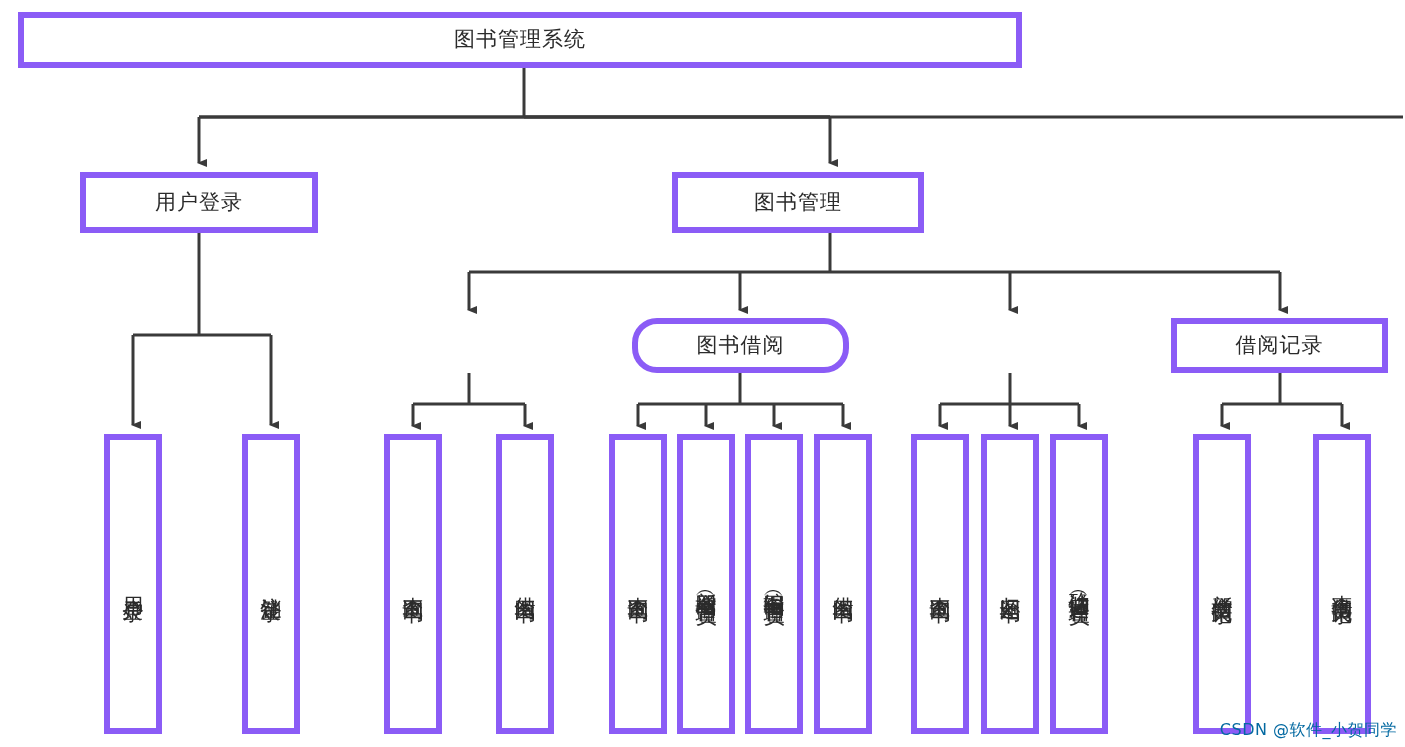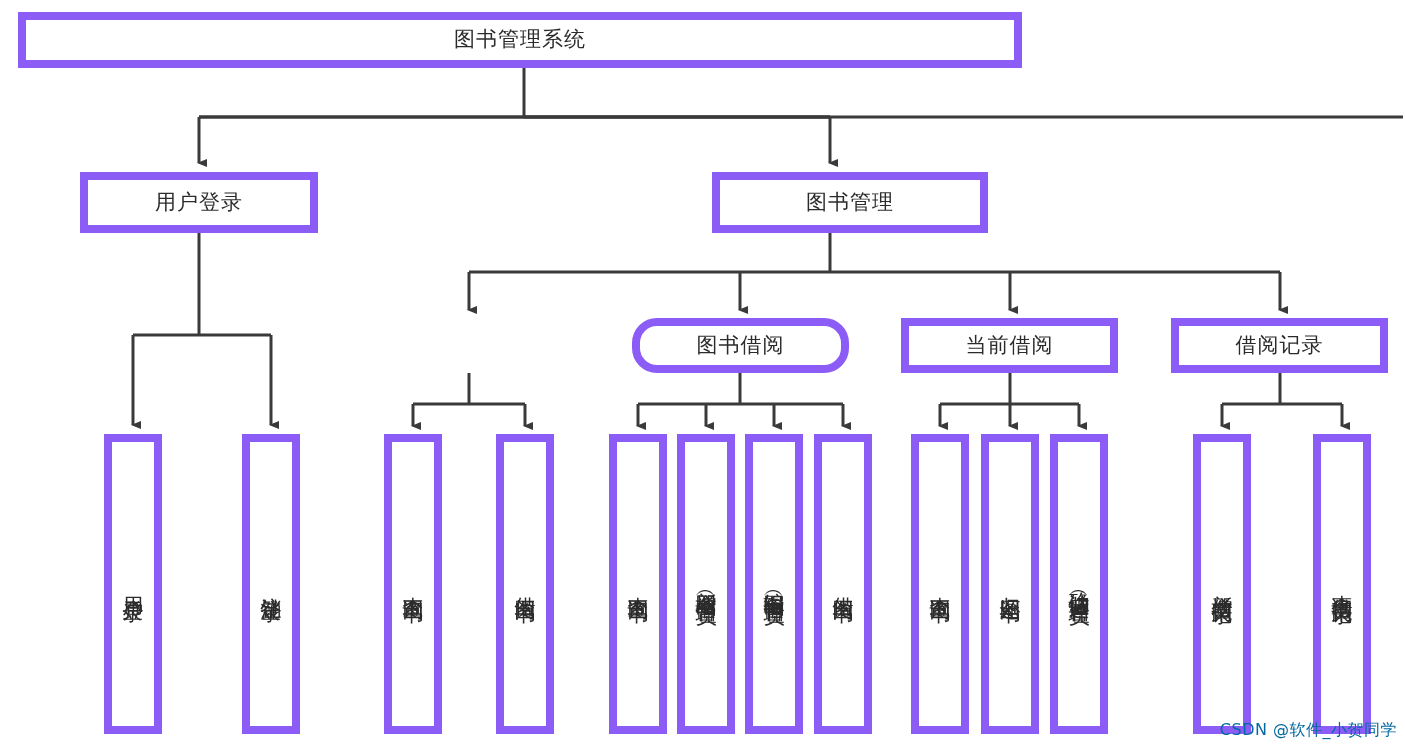--- a/index.html
+++ b/index.html
@@ -22,21 +22,21 @@
     position: absolute;
     left: 0;
     top: 0;
     width: 1405px;
     height: 747px;
     pointer-events: none;
   }
   .node {
     position: absolute;
     box-sizing: border-box;
-    border: 8px solid #8b5cf6;
+    border: 6px solid #8b5cf6;
     background: #ffffff;
     display: flex;
     align-items: center;
     justify-content: center;
     color: #2b2b2b;
   }
   .node.horiz {
     font-size: 21px;
     letter-spacing: 1px;
     line-height: 1.2;
@@ -119,24 +119,23 @@
       <path d="M1280,373 L1280,404"></path>
       <path d="M1222,404 L1342,404"></path>
       <path d="M1222,404 L1222,426" marker-end="url(#arrow)"></path>
       <path d="M1342,404 L1342,426" marker-end="url(#arrow)"></path>
     </g>
   </svg>
 
   <div class="node horiz" style="left:18px; top:12px; width:1004px; height:56px;">图书管理系统</div>
 
   <div class="node horiz" style="left:80px; top:172px; width:238px; height:61px;">用户登录</div>
-  <div class="node horiz" style="left:712px; top:172px; width:276px; height:61px;">图书管理</div>
+  <div class="node horiz" style="left:672px; top:172px; width:252px; height:61px;">图书管理</div>
 
   <div class="node horiz" style="left:632px; top:318px; width:217px; height:55px;border-radius:25px;">图书借阅</div>
-  <div class="node horiz" style="left:901px; top:318px; width:217px; height:55px;">当前借阅</div>
   <div class="node horiz" style="left:1171px; top:318px; width:217px; height:55px;">借阅记录</div>
 
   <div class="node vert" style="left:104px; top:434px; width:58px; height:300px;">
     <span class="vtext">用户登录</span>
   </div>
   <div class="node vert" style="left:242px; top:434px; width:58px; height:300px;">
     <span class="vtext">注销登录</span>
   </div>
 
   <div class="node vert" style="left:384px; top:434px; width:58px; height:300px;">

